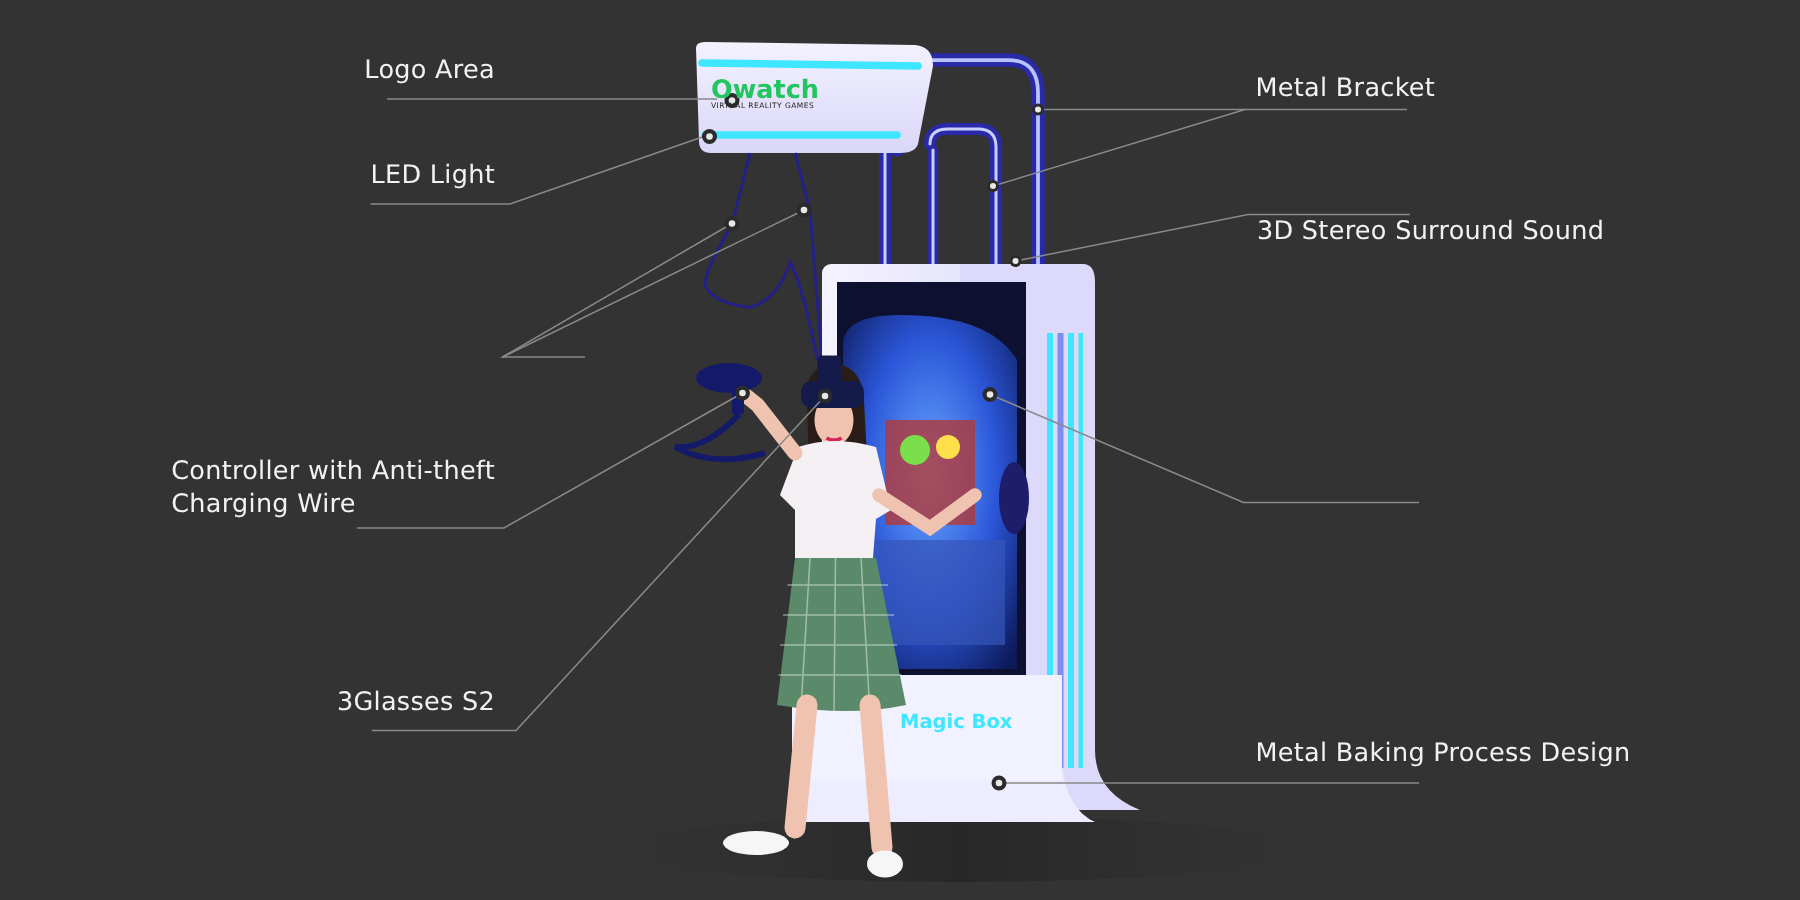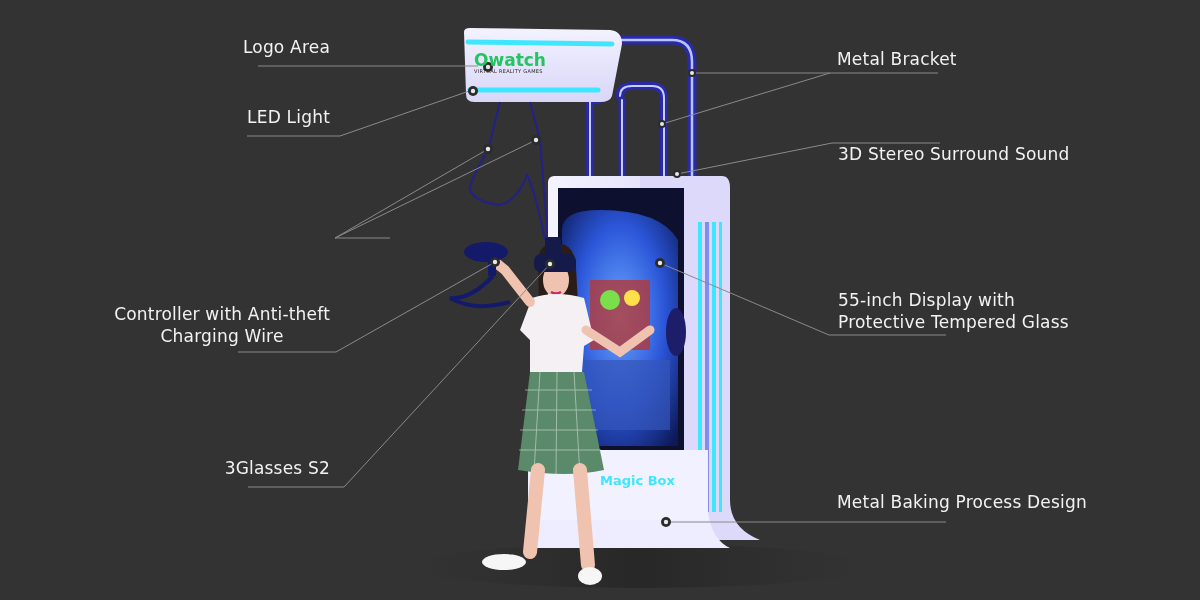--- a/index.html
+++ b/index.html
@@ -12,21 +12,21 @@
   .stage { position: absolute; left: 0; top: 0; width: 1200px; height: 600px; }
   svg.art { position: absolute; left: 0; top: 0; }
   .label {
     position: absolute;
     color: #f2f2f2;
     font-size: 17px;
     line-height: 22px;
     letter-spacing: 0.2px;
     white-space: nowrap;
   }
-  .label.right { text-align: center; }
+  .label.right { text-align: left; }
   .logo-text {
     font-family: "DejaVu Sans", sans-serif;
   }
 </style>
 </head>
 <body>
 
 <div class="stage">
 
   <svg class="art" width="1200" height="600" viewBox="0 0 1200 600">
@@ -209,21 +209,17 @@
   <div class="label right" style="right:870px;top:457px;">
     <div>3Glasses S2</div>
   </div>
 
   <div class="label" style="left:837px;top:48px;">
     <div>Metal Bracket</div>
   </div>
   <div class="label" style="left:838px;top:116px;margin-top:27px;">
     <div>3D Stereo Surround Sound</div>
   </div>
-  <div class="label" style="left:838px;top:289px;">
-    <div>55-inch Display with</div>
-    <div>Protective Tempered Glass</div>
-  </div>
   <div class="label" style="left:837px;top:491px;">
     <div>Metal Baking Process Design</div>
   </div>
 
 </div>
 
 </body></html>

